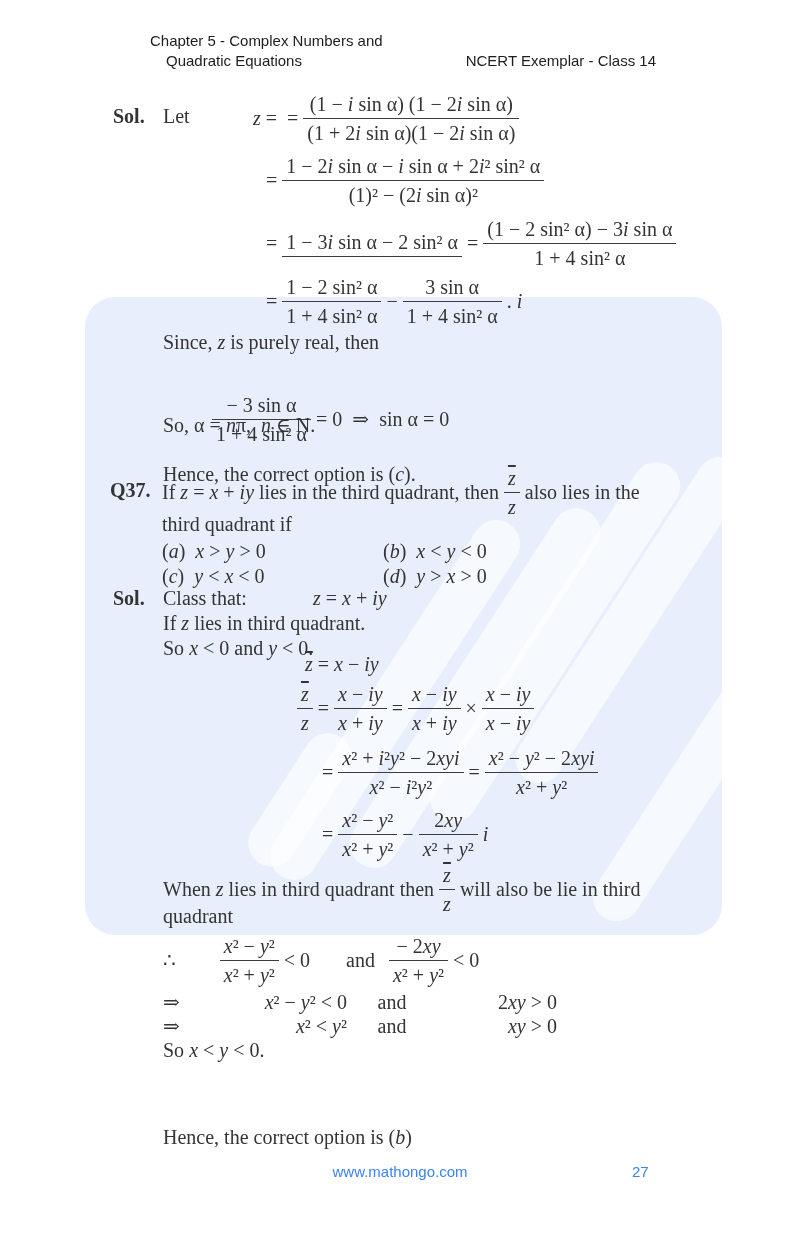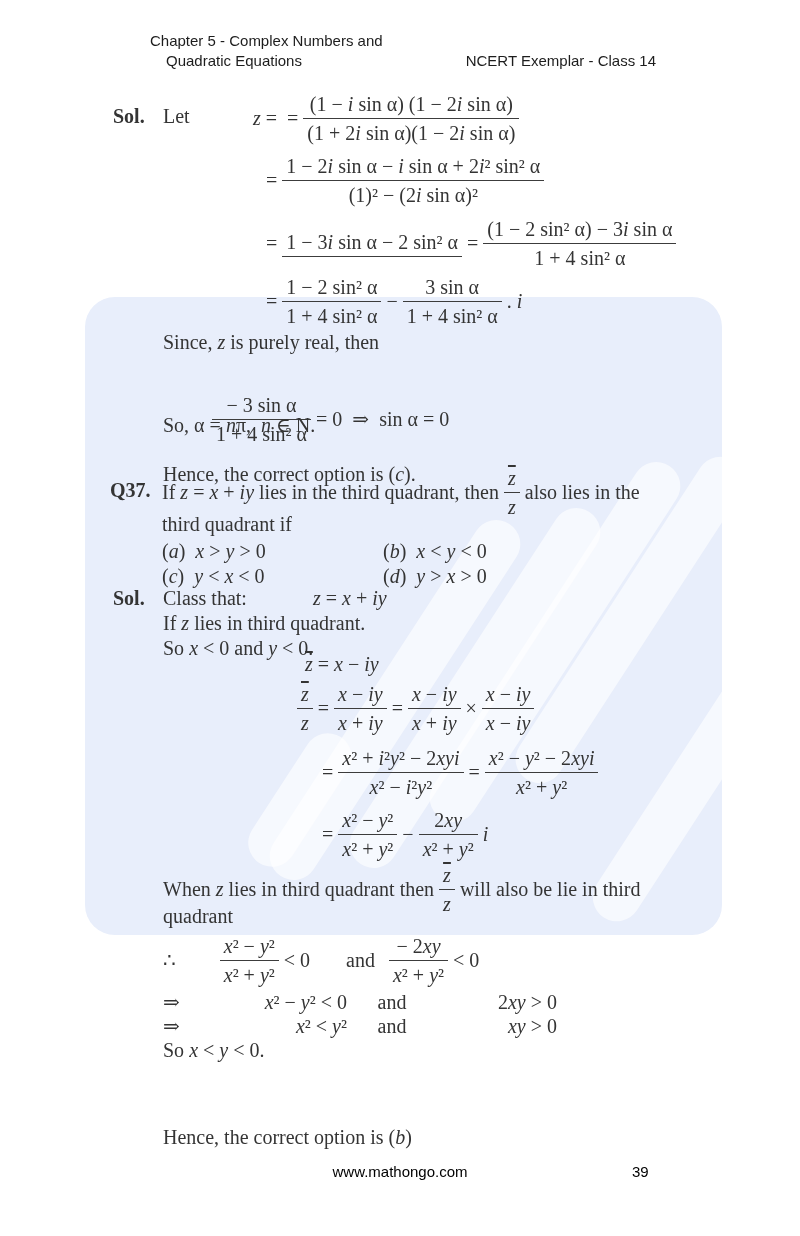--- a/index.html
+++ b/index.html
@@ -18,21 +18,21 @@
   .lbl{font-weight:bold;}
   .mtx{display:inline-block;}
   .frac{display:inline-block;text-align:center;vertical-align:middle;}
   .frac .num{display:block;border-bottom:1.4px solid #3c3c3c;padding:0 4px 2px;line-height:24px;}
   .frac .den{display:block;padding:2px 4px 0;line-height:24px;}
   .sp{display:inline-block;height:1px;}
   i{font-style:italic;}
   .ov{text-decoration:overline;font-style:italic;}
   
   .hdr{position:absolute;font-size:15px;line-height:20px;color:#1d1d1d;z-index:2;}
-  .ftr{position:absolute;font-size:15px;color:#000000;z-index:2;}
+  .ftr{position:absolute;font-size:15px;color:#3b82f6;z-index:2;}
   
   .imp .isym{width:32px;}
   .imp .ic1{width:152px;text-align:right;}
   .imp .imid{width:90px;text-align:center;}
   .imp .ic2{width:120px;text-align:right;}
 </style>
 </head>
 <body>
 
 <div class="panel" style="background: rgb(232, 238, 251);"></div>
@@ -185,13 +185,13 @@
   <span class="ic2"><span class="mtx"><i>xy</i> &gt; 0</span></span>
 </div>
 <div class="line" style="left:163px;top:1038px;">
     <span class="mtx">So <i>x</i> &lt; <i>y</i> &lt; 0.</span>
   </div>
 <div class="line" style="left:163px;top:1125px;">
     <span class="mtx">Hence, the correct option is (<i>b</i>)</span>
   </div>
 
 <div class="ftr sans" style="left:0;top:1163px;width:800px;text-align:center;">www.mathongo.com</div>
-<div class="ftr sans" style="left:632px;top:1163px;">39</div>
+<div class="ftr sans" style="left:632px;top:1163px;">27</div>
 
 </body></html>

